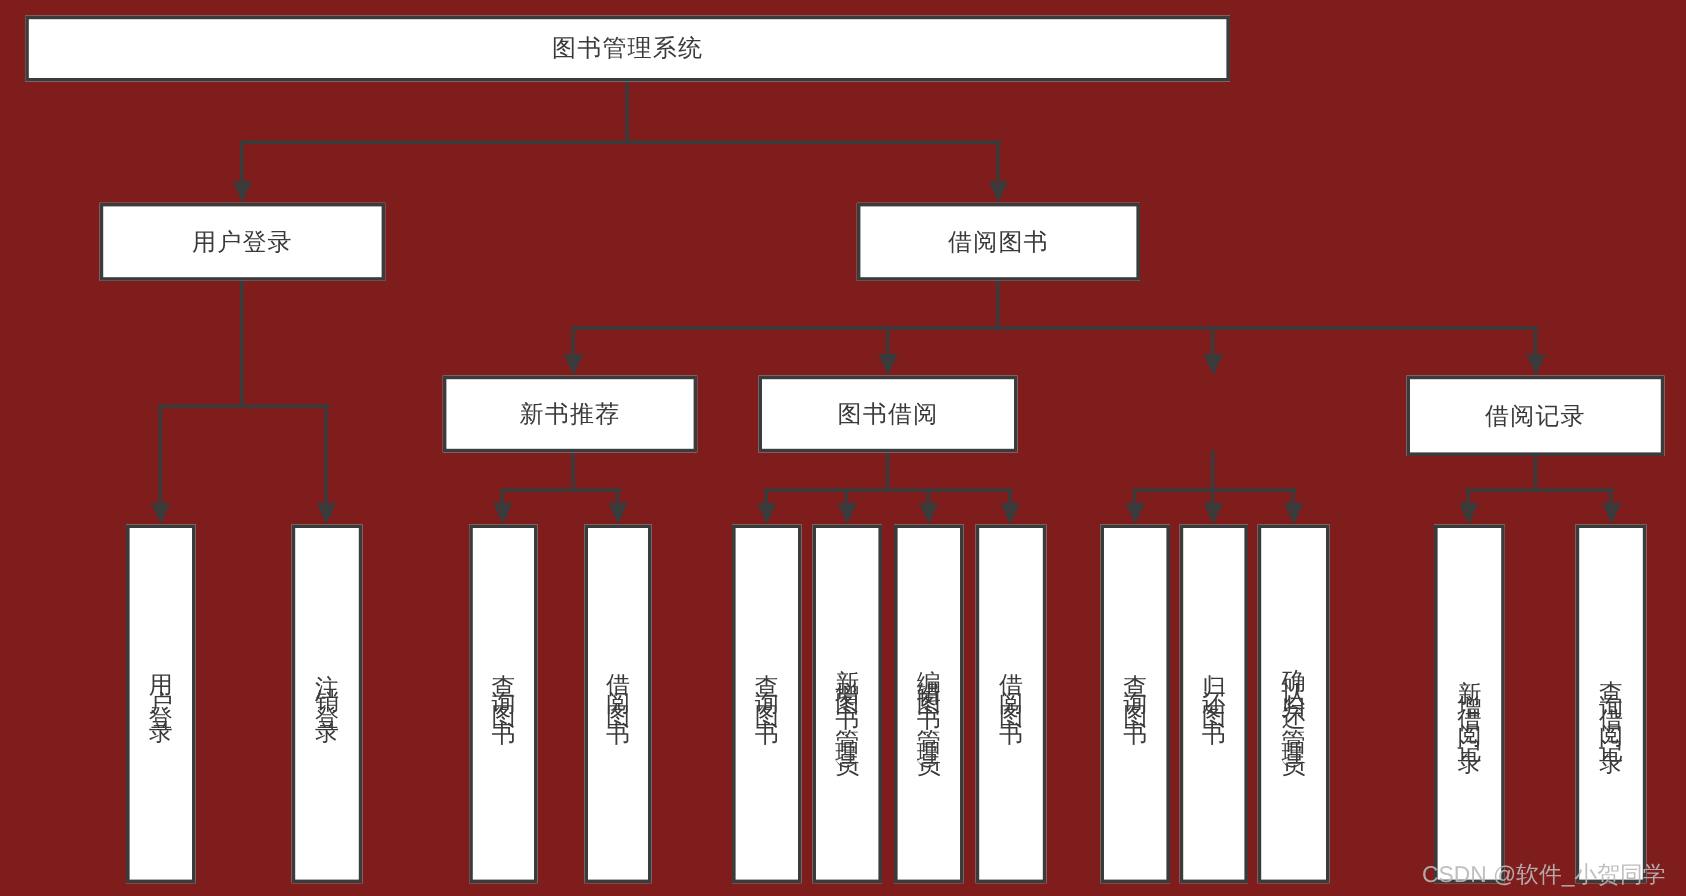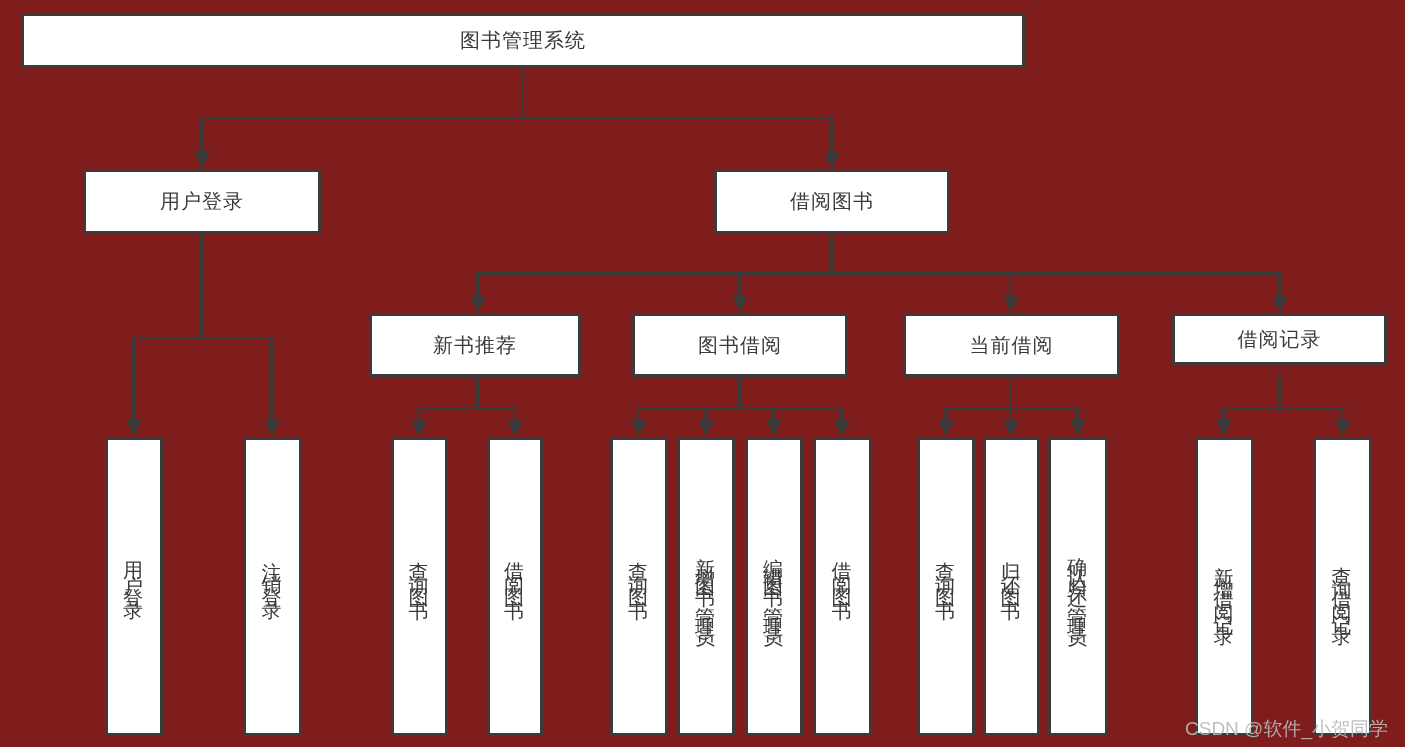--- a/index.html
+++ b/index.html
@@ -127,24 +127,21 @@
   <div class="box h" style="left:714px;top:169px;width:236px;height:65px">
     <span>借阅图书</span>
   </div>
 
   <div class="box h" style="left:369px;top:313px;width:212px;height:64px">
     <span>新书推荐</span>
   </div>
   <div class="box h" style="left:632px;top:313px;width:216px;height:64px">
     <span>图书借阅</span>
   </div>
-  <div class="box h" style="left:903px;top:313px;width:217px;height:64px">
-    <span>当前借阅</span>
-  </div>
-  <div class="box h" style="left:1172px;top:313px;width:215px;height:52px">
+  <div class="box h" style="left:1172px;top:313px;width:215px;height:67px">
     <span>借阅记录</span>
   </div>
 
   <div class="box v" style="left:105px;top:437px;width:58px;height:299px">
     <span class="s4">用户登录</span>
   </div>
   <div class="box v" style="left:243px;top:437px;width:59px;height:299px">
     <span class="s4">注销登录</span>
   </div>
 

